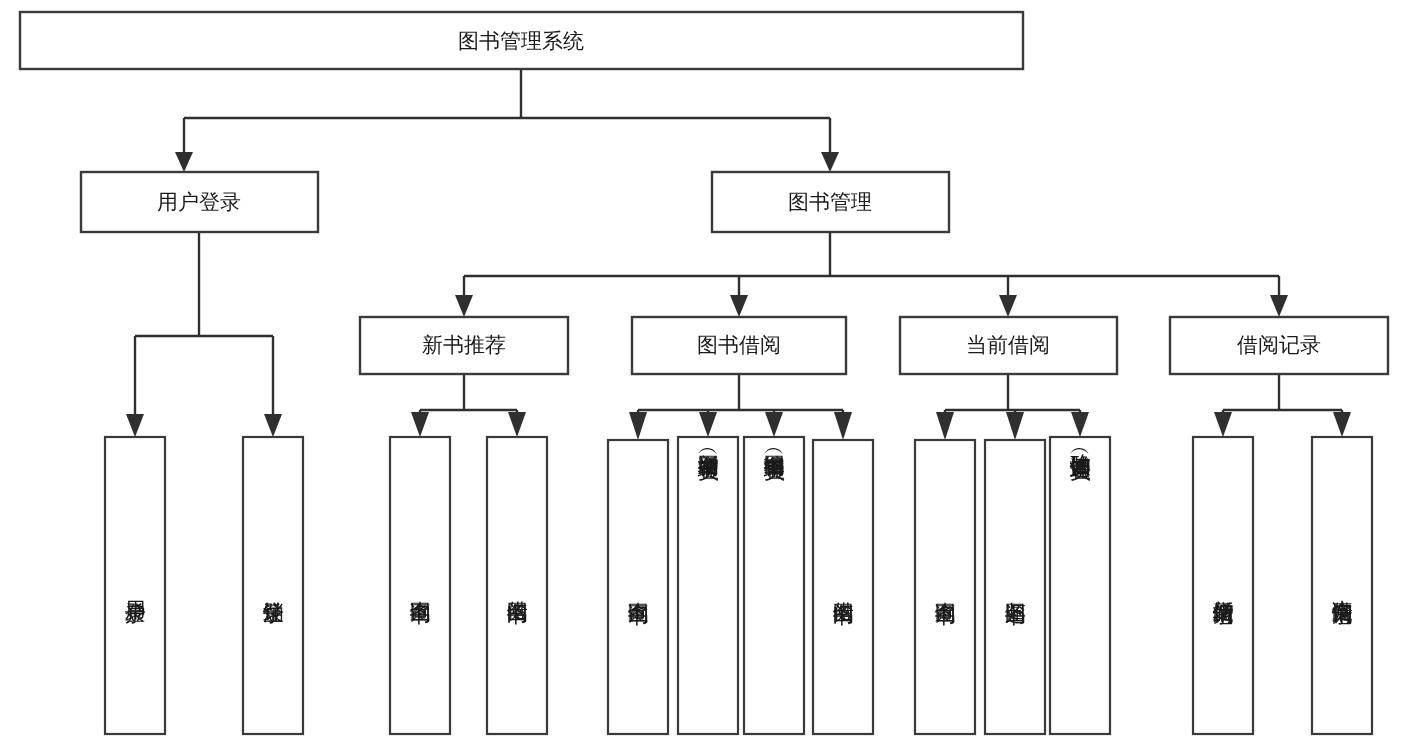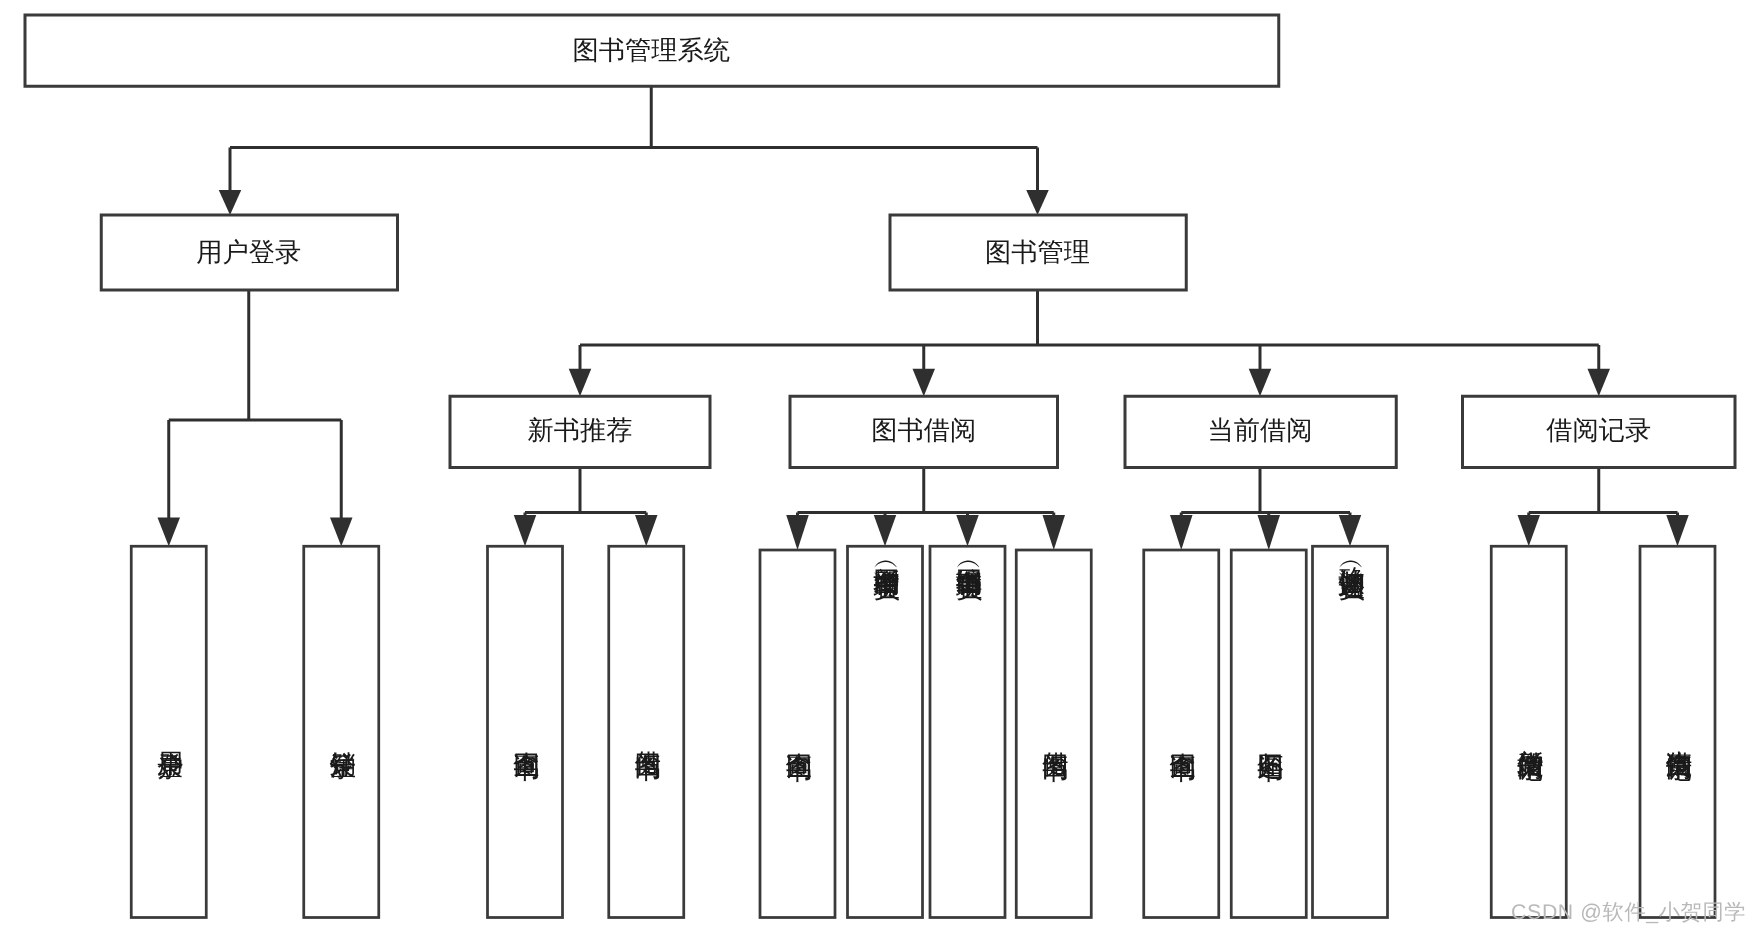--- a/index.html
+++ b/index.html
@@ -238,15 +238,14 @@
   <div class="leaf-label-box" style="left:1050px; top:437px; width:60px; height:297px; align-items:flex-start;">
     <span class="leaf-label-text">确认归还（管理员）</span>
   </div>
   <div class="leaf-label-box" style="left:1193px; top:437px; width:60px; height:297px;">
     <span class="leaf-label-text">新增借阅记录</span>
   </div>
   <div class="leaf-label-box" style="left:1312px; top:437px; width:60px; height:297px;">
     <span class="leaf-label-text">查询借阅记录</span>
   </div>
 
-  <div class="watermark">CSDN @软件_小贺同学</div>
 
 </div>
 
 </body></html>

